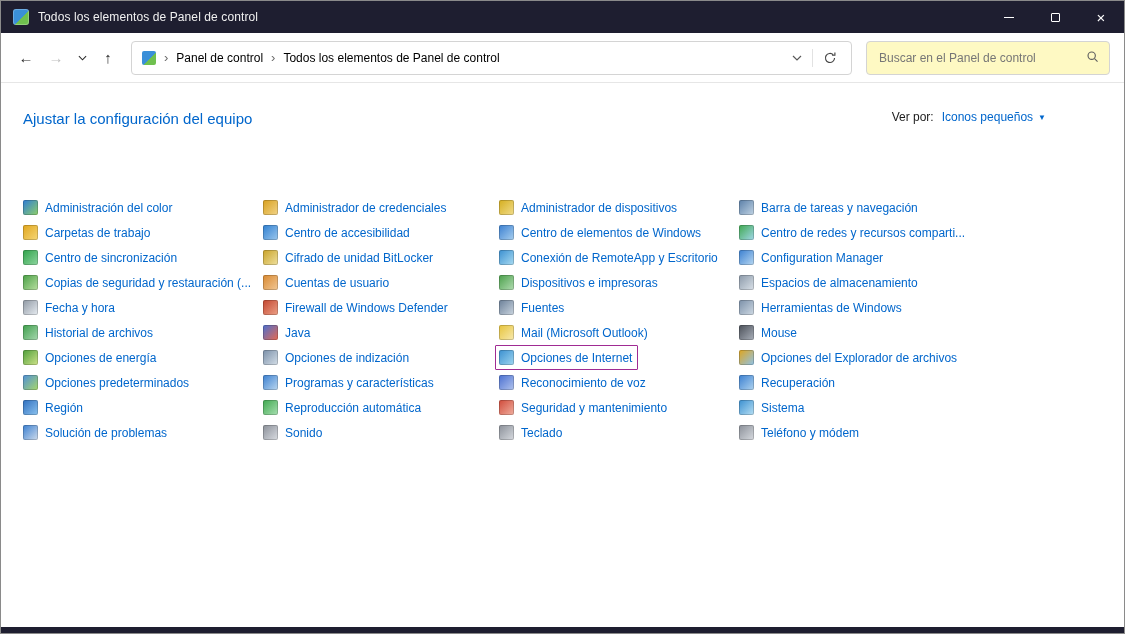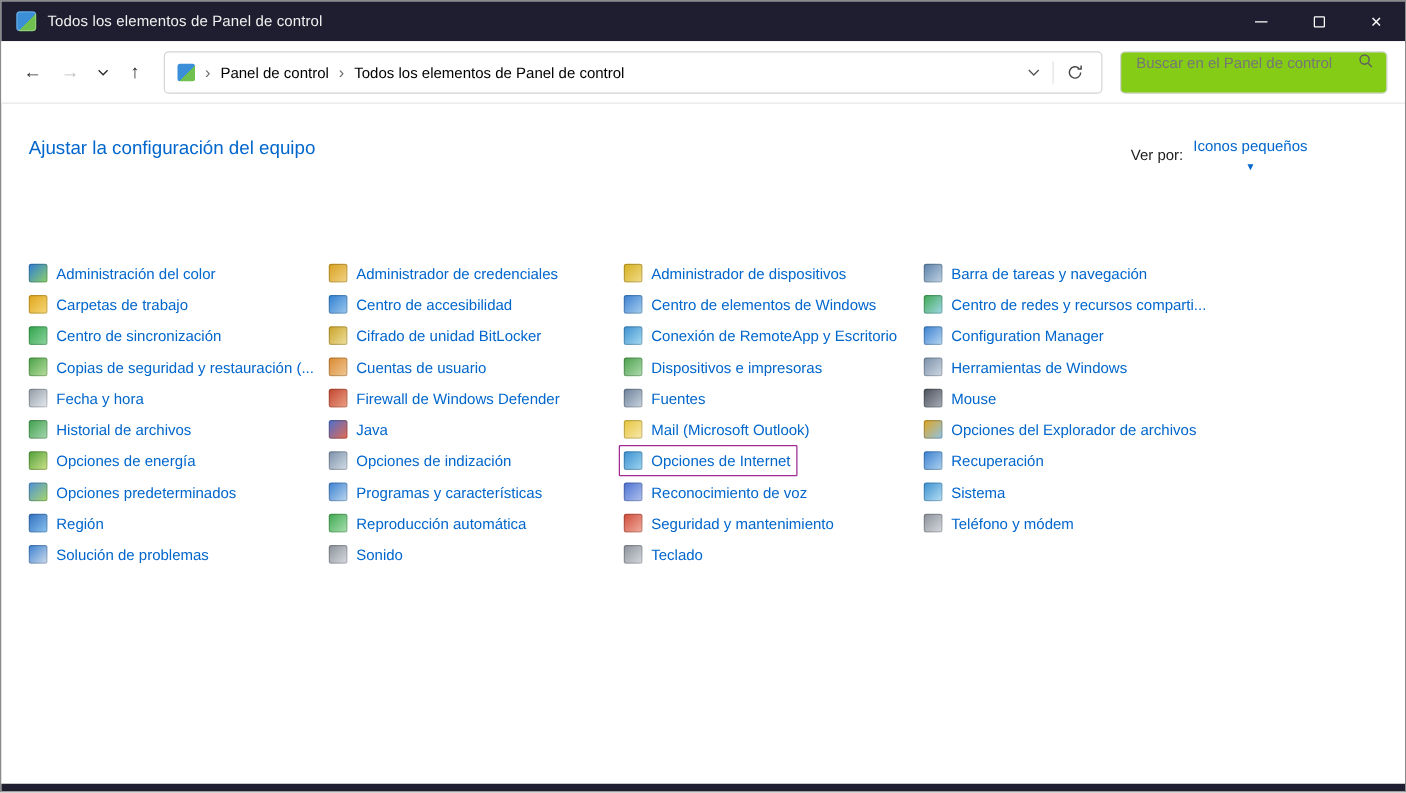--- a/index.html
+++ b/index.html
@@ -27,29 +27,29 @@
   .nav-btn.disabled{color:#bfbfbf;}
   .nav-btn.small{width:22px;}
   .address-bar{flex:1;height:34px;border:1px solid #d4d4d4;border-radius:4px;display:flex;align-items:center;padding:0 10px;margin:0 14px 0 8px;background:#fff;}
   .addr-icon{width:14px;height:14px;border-radius:2px;background:linear-gradient(135deg,#3a8fd8 55%,#6fc04f 55%);flex:none;}
   .crumb-sep{color:#6a6a6a;font-size:13px;margin:0 8px;}
   .crumb{font-size:12px;color:#000000;white-space:nowrap;}
   .addr-spacer{flex:1;}
   .addr-dropdown{display:flex;align-items:center;padding:0 10px;}
   .addr-divider{width:1px;height:18px;background:#e2e2e2;}
   .refresh-btn{display:flex;align-items:center;padding:0 4px 0 10px;}
-  .search-box{width:214px;height:34px;border:1px solid #d4d4d4;border-radius:4px;display:flex;align-items:flex-start;padding:0 10px;background:#84cc16;}
+  .search-box{width:244px;height:34px;border:1px solid #d4d4d4;border-radius:4px;display:flex;align-items:center;padding:0 10px;background:#fef9c3;}
   .search-box input{flex:1;border:none;outline:none;font-size:12px;font-family:"Liberation Sans",sans-serif;color:#1c1c1c;min-width:0;background:transparent;}
   .search-box input::placeholder{color:#767676;}
 
   
   .header-row{display:flex;justify-content:space-between;align-items:flex-start;padding:27px 78px 0 22px;}
   .page-title{font-size:15px;color:var(--accent);}
   .view-by{display:flex;align-items:center;gap:8px;font-size:12px;color:#1c1c1c;}
-  .view-value{color:var(--accent);display:flex;align-items:center;gap:5px;flex-direction:column;}
+  .view-value{color:var(--accent);display:flex;align-items:center;gap:5px;}
   .view-dd{font-size:8px;color:var(--accent);}
 
   
   .grid{margin:68px 0 0 22px;display:grid;grid-template-columns:240px 236px 240px auto;align-items:start;}
   .col{display:flex;flex-direction:column;}
   .item{display:flex;align-items:center;gap:7px;height:25px;width:max-content;position:relative;cursor:default;}
   .item-icon{width:15px;height:15px;border-radius:2px;flex:none;box-shadow:inset 0 0 0 1px rgba(0,0,0,.18);}
   .item-label{font-size:12px;color:var(--accent);white-space:nowrap;}
   .item.highlighted::after{content:'';position:absolute;inset:0px -6px 0px -4px;border:1.5px solid var(--highlight);border-radius:1px;pointer-events:none;}
 
@@ -270,20 +270,24 @@
         </div>
         <div class="item">
           <span class="item-icon" style="background: linear-gradient(135deg, rgb(63, 168, 79), rgb(162, 216, 234));"></span>
           <span class="item-label">Centro de redes y recursos comparti...</span>
         </div>
         <div class="item">
           <span class="item-icon" style="background: linear-gradient(135deg, rgb(58, 127, 208), rgb(184, 216, 242));"></span>
           <span class="item-label">Configuration Manager</span>
         </div>
         <div class="item">
+          <span class="item-icon" style="background: linear-gradient(135deg, rgb(138, 152, 168), rgb(219, 226, 233));"></span>
+          <span class="item-label">Espacios de almacenamiento</span>
+        </div>
+        <div class="item">
           <span class="item-icon" style="background: linear-gradient(135deg, rgb(122, 143, 168), rgb(208, 218, 228));"></span>
           <span class="item-label">Herramientas de Windows</span>
         </div>
         <div class="item">
           <span class="item-icon" style="background: linear-gradient(135deg, rgb(74, 79, 88), rgb(170, 176, 186));"></span>
           <span class="item-label">Mouse</span>
         </div>
         <div class="item">
           <span class="item-icon" style="background: linear-gradient(135deg, rgb(224, 165, 28), rgb(143, 195, 234));"></span>
           <span class="item-label">Opciones del Explorador de archivos</span>

